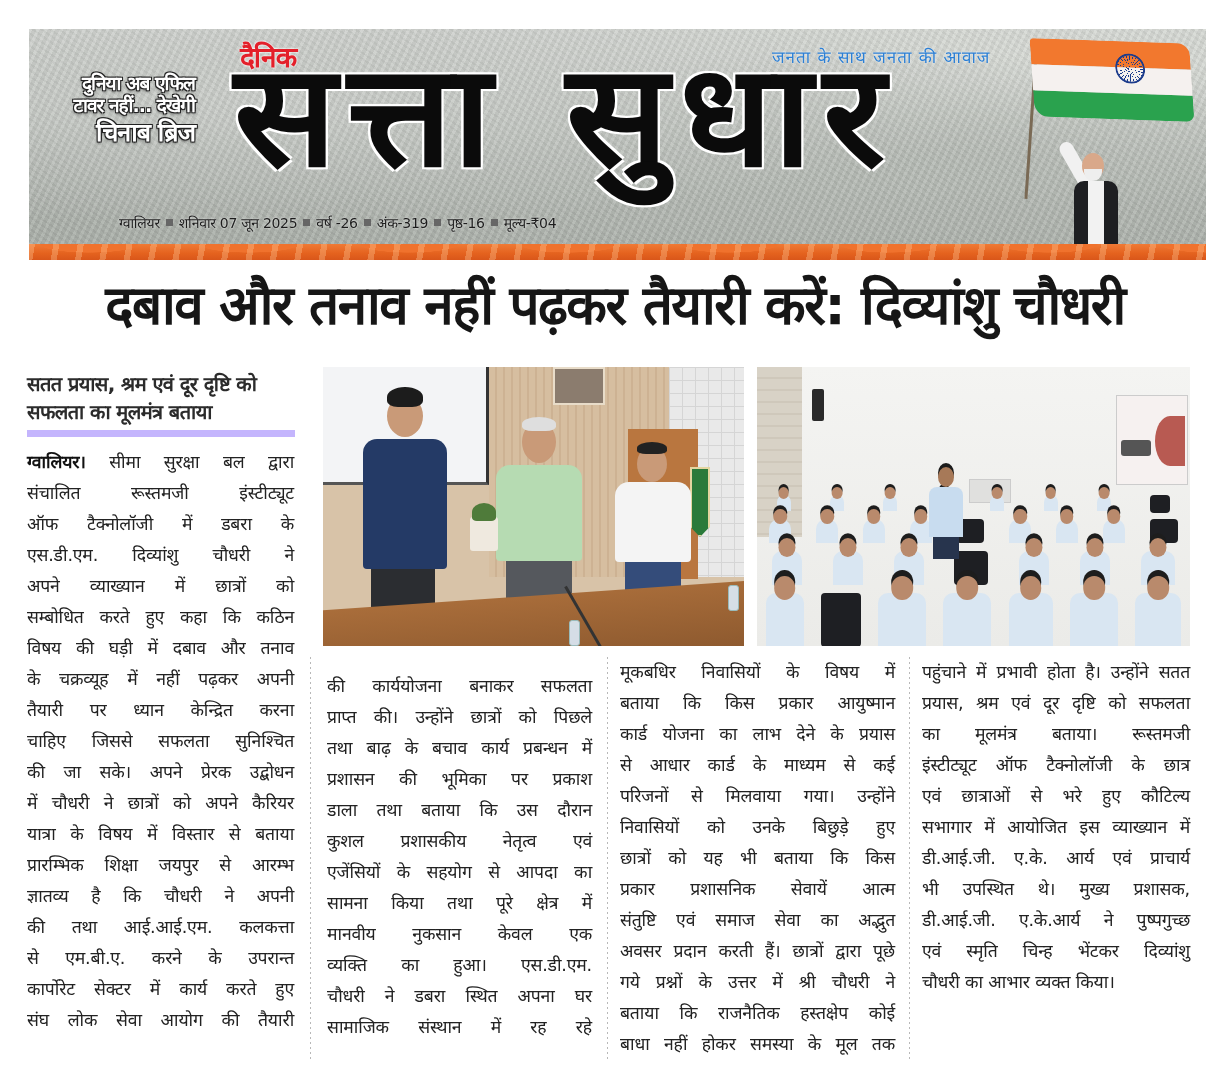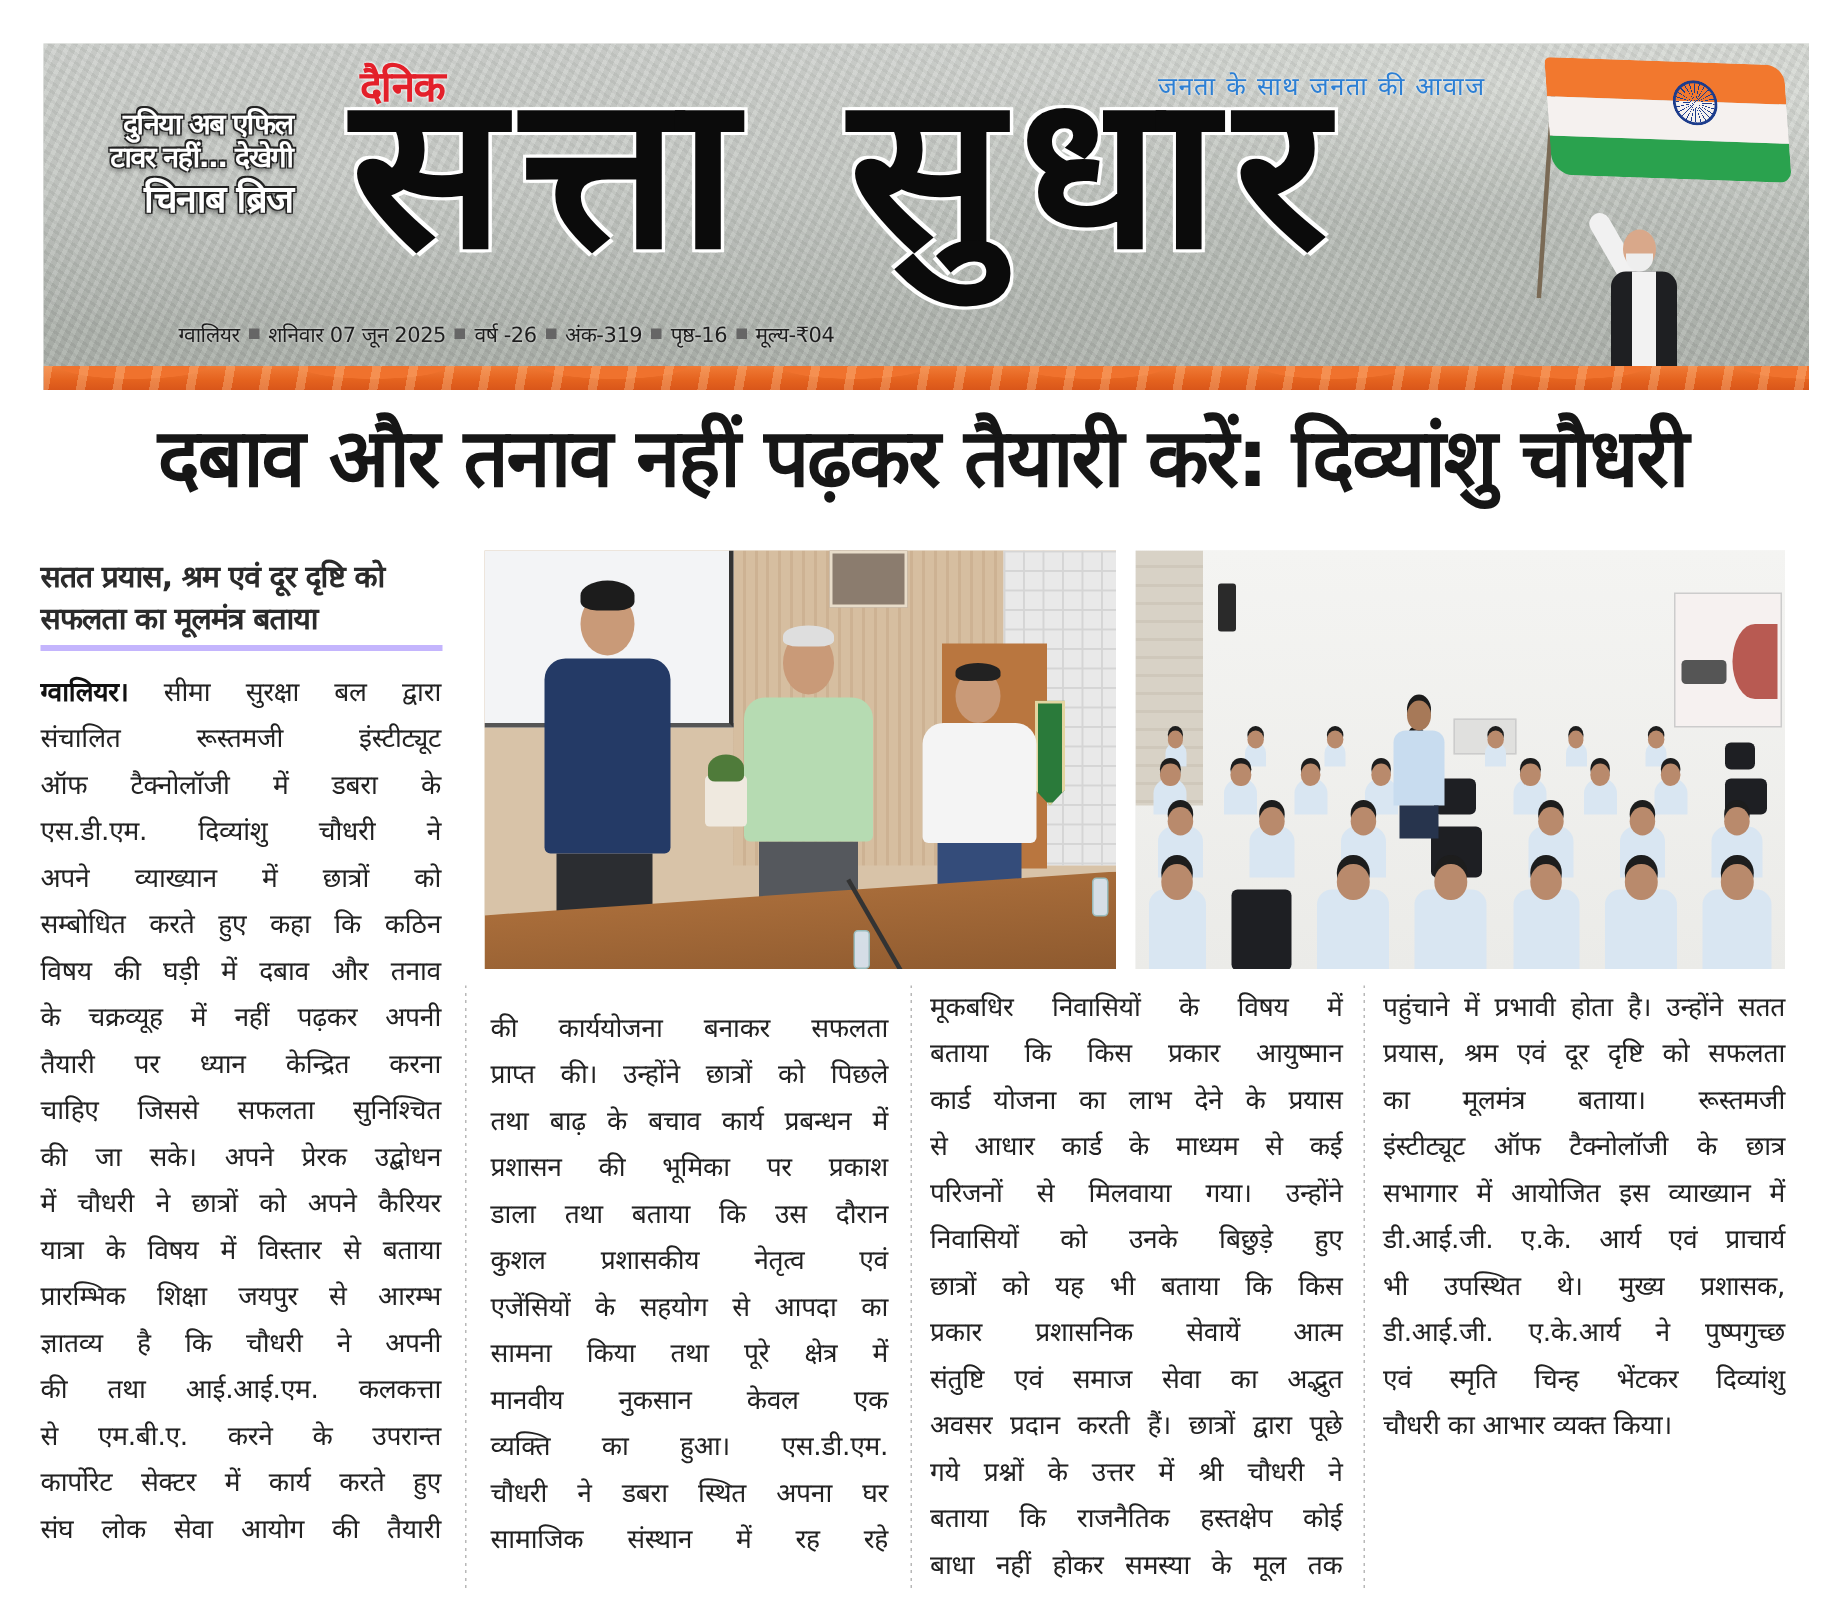--- a/index.html
+++ b/index.html
@@ -100,21 +100,21 @@
       position: absolute; left: 45px; top: 272px; width: 1140px;
       font-size: 54px; font-weight: bold; color: #161616; letter-spacing: -1.5px;
       line-height: 1.25; text-align: center; white-space: nowrap;
       transform: scaleX(0.98);
     }
 
     
     .subhead {
       position: absolute; left: 27px; top: 370px; width: 268px;
       font-size: 20px; font-weight: bold; color: #2b2b2b; line-height: 1.4; letter-spacing: -0.6px;
-      padding-bottom: 4px; border-bottom: 4px solid #c4b5fd;
+      padding-bottom: 4px; border-bottom: 7px solid #c4b5fd;
     }
 
     
     .photo { position: absolute; overflow: hidden; background: #e7e2dc; }
     .photo-1 { left: 323px; top: 367px; width: 421px; height: 279px; background: #d8c3a8; }
     .photo-2 { left: 757px; top: 367px; width: 433px; height: 279px; background: #eeeeec; }
 
     
     .p1-screen { position: absolute; left: 0; top: 0; width: 166px; height: 118px; background: #f3f4f6; border-right: 3px solid #333; border-bottom: 3px solid #555; }
     .p1-wall { position: absolute; left: 166px; top: 0; width: 180px; height: 210px; background: repeating-linear-gradient(90deg, #d6bea0 0 6px, #cdb293 6px 8px); }
@@ -377,19 +377,20 @@
   <p>बाधा नहीं होकर समस्या के मूल तक</p>
 </div>
 
 <div class="col-rule" style="left:909px;"></div>
 
 <div class="col col-4">
   <p>पहुंचाने में प्रभावी होता है। उन्होंने सतत</p>
   <p>प्रयास, श्रम एवं दूर दृष्टि को सफलता</p>
   <p>का मूलमंत्र बताया। रूस्तमजी</p>
   <p>इंस्टीट्यूट ऑफ टैक्नोलॉजी के छात्र</p>
+  <p>एवं छात्राओं से भरे हुए कौटिल्य</p>
   <p>सभागार में आयोजित इस व्याख्यान में</p>
   <p>डी.आई.जी. ए.के. आर्य एवं प्राचार्य</p>
   <p>भी उपस्थित थे। मुख्य प्रशासक,</p>
   <p>डी.आई.जी. ए.के.आर्य ने पुष्पगुच्छ</p>
   <p>एवं स्मृति चिन्ह भेंटकर दिव्यांशु</p>
   <p class="last-line">चौधरी का आभार व्यक्त किया।</p>
 </div>
 
 </body></html>

